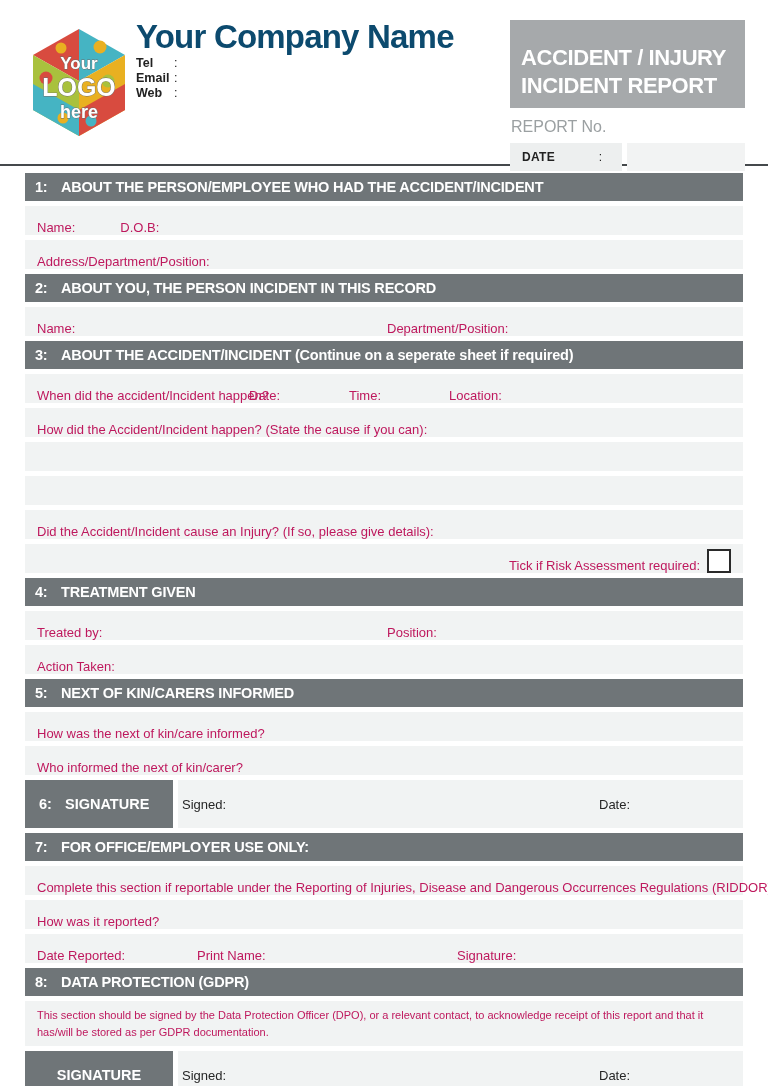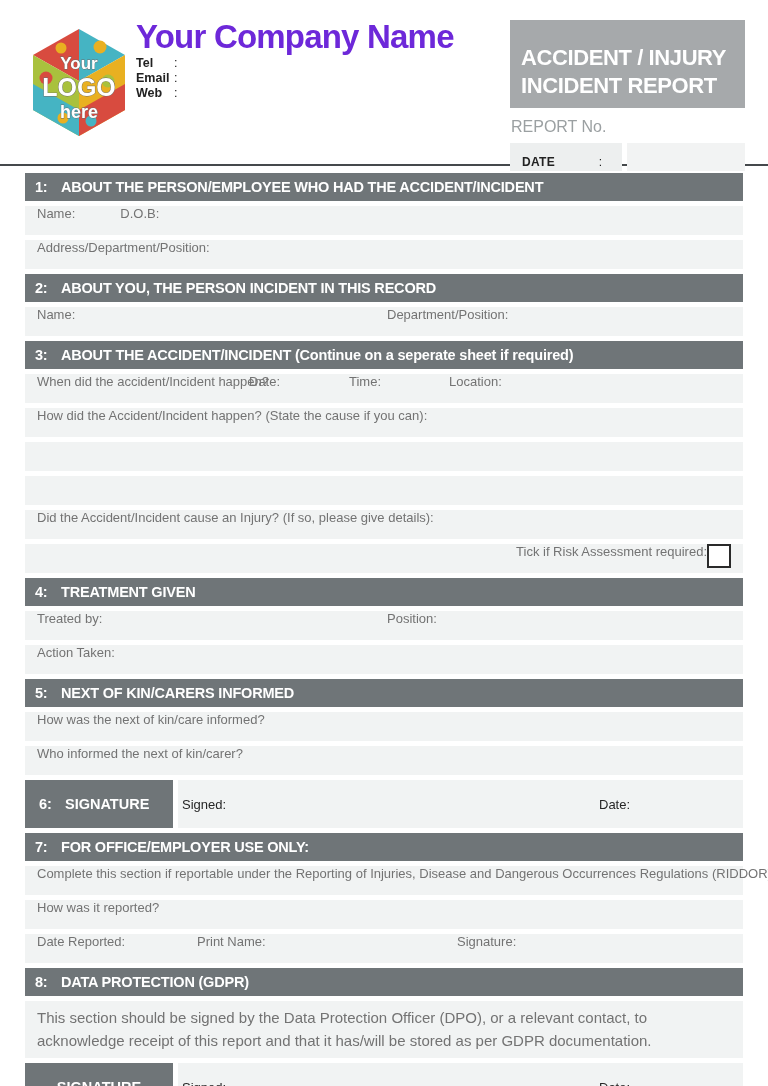--- a/index.html
+++ b/index.html
@@ -4,55 +4,55 @@
 <style>
   html,body{margin:0;padding:0;background:#fff;}
   .page{
     width:768px;height:1086px;background:#fff;position:relative;overflow:hidden;
     font-family:"Liberation Sans",sans-serif;color:#262626;
   }
   
   .masthead{position:relative;height:164px;}
   .logo{position:absolute;left:28px;top:26px;width:102px;height:112px;}
   .company{position:absolute;left:136px;top:20px;width:360px;}
-  .company h1{margin:0;font-size:33px;font-weight:bold;color:#6d28d9;letter-spacing:-0.8px;line-height:1.05;}
+  .company h1{margin:0;font-size:33px;font-weight:bold;color:#0c4a6e;letter-spacing:-0.8px;line-height:1.05;}
   .addr{font-size:12.5px;margin-top:7px;color:#222;}
   .contact-line{font-size:12.5px;margin-top:1px;color:#222;display:flex;}
   .contact-line .lbl{font-weight:bold;width:38px;}
   .report-head{position:absolute;right:23px;top:20px;width:235px;}
   .title-box{background:#a6a9ab;color:#fff;font-weight:bold;font-size:22px;
     line-height:1.25;padding:24px 4px 9px 11px;letter-spacing:-0.4px;}
   .report-no{color:#9ba0a2;font-size:16px;margin:10px 0 7px 1px;}
   .date-row{display:flex;gap:5px;height:28px;}
-  .date-box{background:#edefef;width:112px;display:flex;align-items:flex-start;
+  .date-box{background:#edefef;width:112px;display:flex;align-items:center;
     padding:12px 12px;font-size:12px;color:#222;box-sizing:border-box;}
   .date-box .dlbl{font-weight:bold;letter-spacing:0.3px;}
   .date-box .dcolon{margin-left:auto;padding-right:8px;}
   .date-value{flex:1;background:#f2f3f3;}
   .divider{height:2px;background:#45494c;width:768px;}
   
   .form{margin:7px 25px 0 25px;}
   .bar{background:#6f7578;color:#fff;font-weight:bold;font-size:14.5px;
     padding:6px 10px 6px 10px;margin-bottom:5px;display:flex;letter-spacing:-0.2px;}
   .bar .num{width:26px;flex:none;}
-  .row{background:#f1f3f3;min-height:29px;display:flex;align-items:flex-start;
-    padding:0 12px;margin-bottom:5px;font-size:13px;color:#737373;box-sizing:border-box;}
+  .row{background:#f1f3f3;min-height:29px;display:flex;align-items:flex-end;
+    padding:0 12px;margin-bottom:5px;font-size:13px;color:#be185d;box-sizing:border-box;}
   .row span{white-space:nowrap;}
   .blank{height:29px;}
   .w350{width:350px;flex:none;}
   .w215{width:212px;flex:none;}
   .w95{width:100px;flex:none;}
   .w160{width:160px;flex:none;}
   .w260{width:260px;flex:none;}
   .ml-auto{margin-left:auto;}
   .dob-w{width:123px;flex:none;margin-left:45px;}
   .datecol-w{width:140px;flex:none;}
-  .tick-row{justify-content:flex-end;}
+  .tick-row{justify-content:flex-end;gap:7px;}
   .checkbox{width:20px;height:20px;background:#fff;border:2px solid #2a2a2a;flex:none;}
-  .textrow{display:block;padding:6px 12px;line-height:1.5;font-size:15px;}
+  .textrow{display:block;padding:6px 12px;line-height:1.5;font-size:11px;}
   .sig-row{display:flex;margin-bottom:5px;height:48px;}
   .sig-box{background:#6f7578;color:#fff;font-weight:bold;width:148px;flex:none;
     display:flex;align-items:center;padding:0 14px;font-size:14.5px;box-sizing:border-box;}
   .sig-box.center{justify-content:center;}
   .sig-box .num{width:26px;flex:none;}
   .sig-field{flex:1;background:#f1f3f3;margin-left:5px;display:flex;align-items:center;
     padding:0 4px;font-size:13px;}
   
   .logo svg text{font-family:"Liberation Sans",sans-serif;font-weight:bold;fill:#fff;
     paint-order:stroke;stroke:#6b6b6b;stroke-width:0.8px;}

